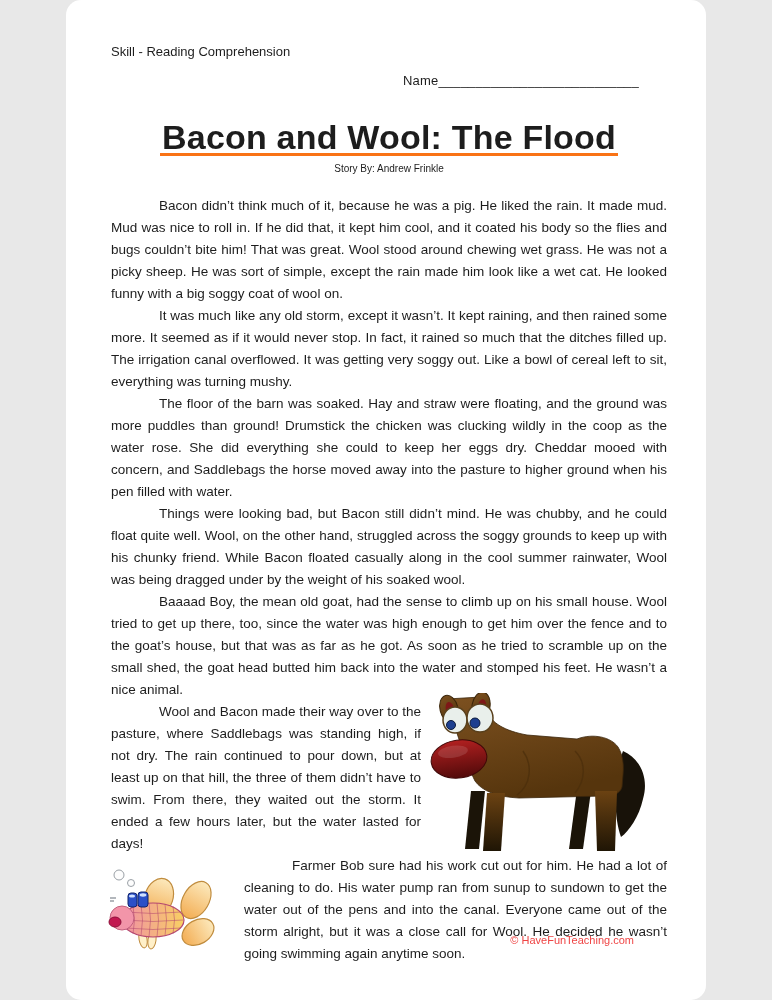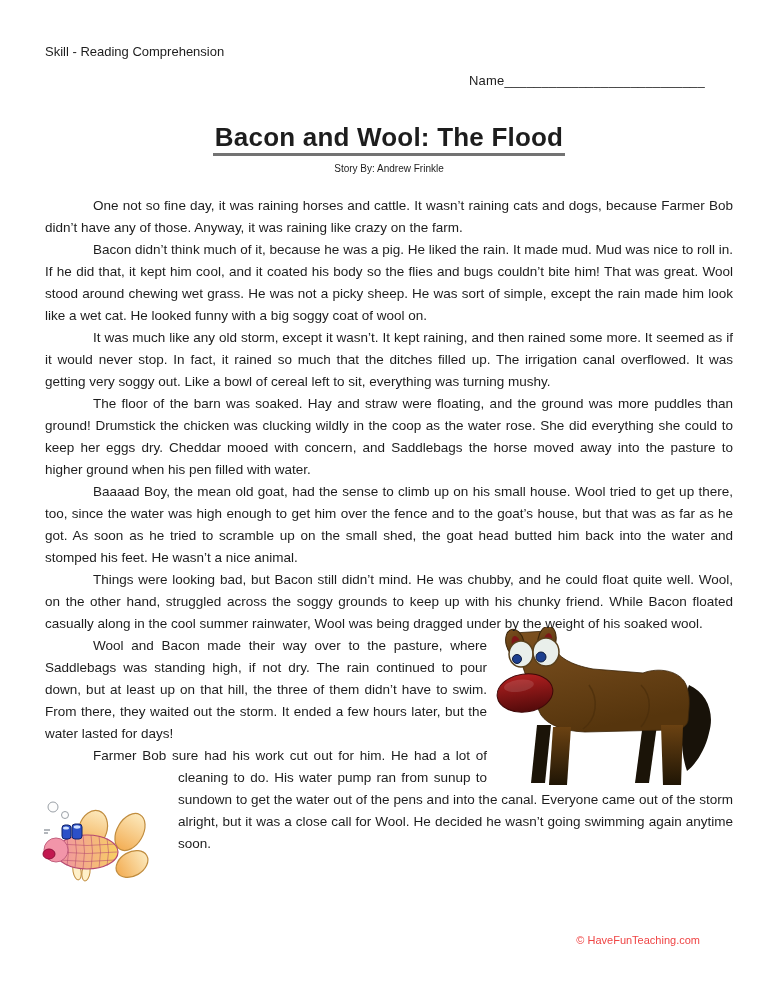--- a/index.html
+++ b/index.html
@@ -1,41 +1,42 @@
 <!DOCTYPE html>
 <html><head>
 <meta charset="utf-8">
 <style>
   * { box-sizing: border-box; }
   html,body { margin:0; padding:0; background:#e8e8e8; }
   .page {
     position: relative;
-    width: 772px; height: 1000px;
+    width: 640px; height: 1000px;
     margin: 0 auto;
     background: #ffffff;
     font-family: "Liberation Sans", sans-serif;
     color: #1d1d1d;
     padding: 44px 39px 0 45px;
     overflow: hidden;
+    border-radius: 15px;
   }
   .header {
     display: flex;
     justify-content: space-between;
     align-items: flex-start;
     font-size: 13px;
     line-height: 16px;
   }
   .name-field { margin-right: 28px; letter-spacing: 0.2px; margin-top: 29px; }
   .title-wrap { text-align: center; margin-top: 33px; }
   .title {
     display: inline-block;
-    font-size: 26px;
+    font-size: 34px;
     font-weight: bold;
     letter-spacing: 0.2px;
-    border-bottom: 3px solid #737373;
+    border-bottom: 3px solid #f97316;
     padding: 0 2px 1px 2px;
     line-height: 30px;
   }
   .byline { text-align: center; font-size: 10px; margin-top: 7px; }
   .story {
     margin-top: 21px;
     font-size: 13.5px;
     line-height: 22px;
     text-align: justify;
   }
@@ -68,26 +69,25 @@
     <span>Skill - Reading Comprehension</span>
     <span class="name-field"><span>Name</span><span>___________________________</span></span>
   </div>
 
   <div class="title-wrap">
     <span class="title">Bacon and Wool: The Flood</span>
   </div>
   <div class="byline">Story By: Andrew Frinkle</div>
 
   <div class="story">
-    <p>One not so fine day, it was raining horses and cattle. It wasn’t raining cats and dogs, because Farmer Bob didn’t have any of those. Anyway, it was raining like crazy on the farm.</p>
     <p>Bacon didn’t think much of it, because he was a pig. He liked the rain. It made mud. Mud was nice to roll in. If he did that, it kept him cool, and it coated his body so the flies and bugs couldn’t bite him! That was great. Wool stood around chewing wet grass. He was not a picky sheep. He was sort of simple, except the rain made him look like a wet cat. He looked funny with a big soggy coat of wool on.</p>
     <p>It was much like any old storm, except it wasn’t. It kept raining, and then rained some more. It seemed as if it would never stop. In fact, it rained so much that the ditches filled up. The irrigation canal overflowed. It was getting very soggy out. Like a bowl of cereal left to sit, everything was turning mushy.</p>
     <p>The floor of the barn was soaked. Hay and straw were floating, and the ground was more puddles than ground! Drumstick the chicken was clucking wildly in the coop as the water rose. She did everything she could to keep her eggs dry. Cheddar mooed with concern, and Saddlebags the horse moved away into the pasture to higher ground when his pen filled with water.</p>
+    <p>Things were looking bad, but Bacon still didn’t mind. He was chubby, and he could float quite well. Wool, on the other hand, struggled across the soggy grounds to keep up with his chunky friend. While Bacon floated casually along in the cool summer rainwater, Wool was being dragged under by the weight of his soaked wool.</p>
     <p>Baaaad Boy, the mean old goat, had the sense to climb up on his small house. Wool tried to get up there, too, since the water was high enough to get him over the fence and to the goat’s house, but that was as far as he got. As soon as he tried to scramble up on the small shed, the goat head butted him back into the water and stomped his feet. He wasn’t a nice animal.</p>
-    <p>Things were looking bad, but Bacon still didn’t mind. He was chubby, and he could float quite well. Wool, on the other hand, struggled across the soggy grounds to keep up with his chunky friend. While Bacon floated casually along in the cool summer rainwater, Wool was being dragged under by the weight of his soaked wool.</p>
 
     <div class="horse-fig">
       <svg viewBox="0 0 240 158">
         <defs>
           <linearGradient id="hbody" x1="0" y1="0" x2="0.35" y2="1">
             <stop offset="0" stop-color="#7d5120"></stop>
             <stop offset="1" stop-color="#56350d"></stop>
           </linearGradient>
           <linearGradient id="hleg" x1="0" y1="0" x2="0" y2="1">
             <stop offset="0" stop-color="#6b4212"></stop>

